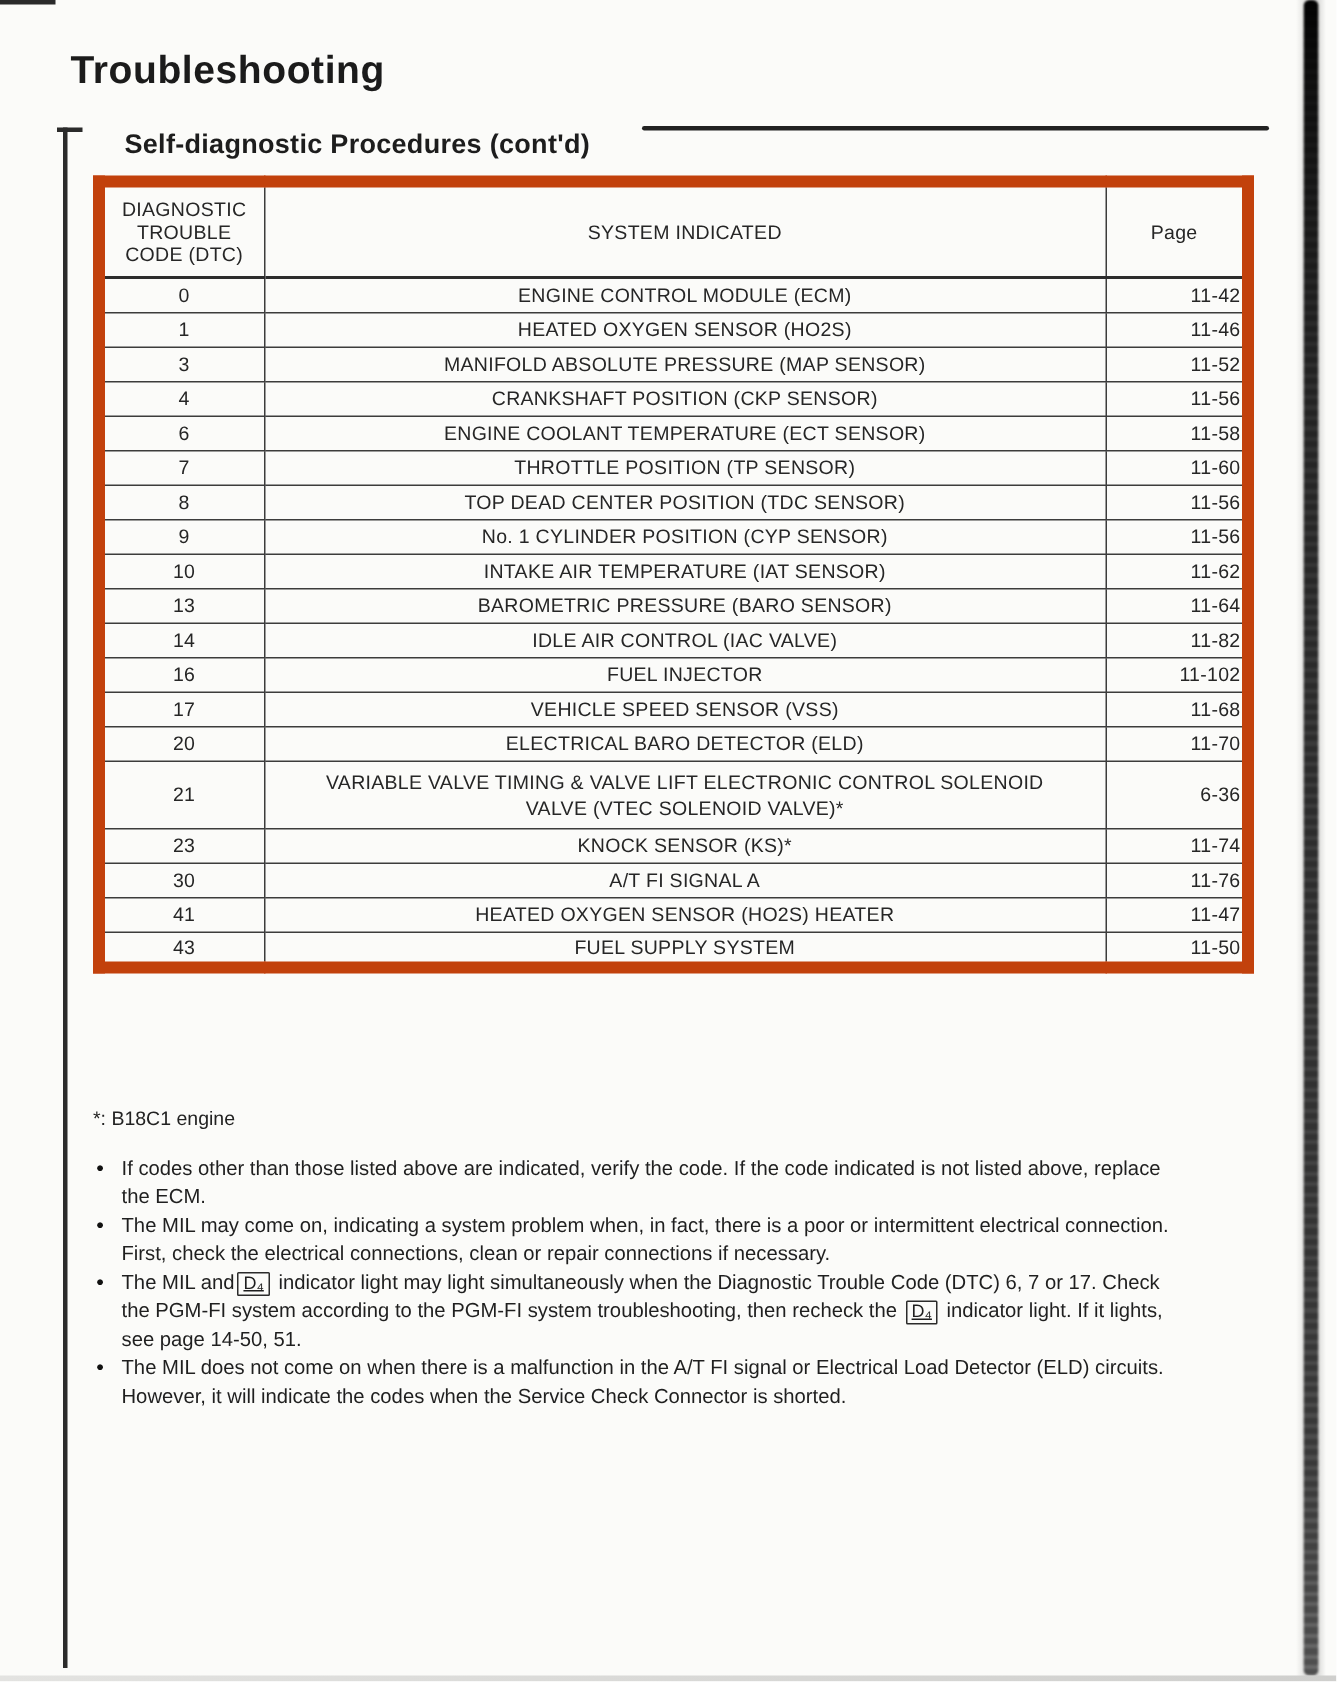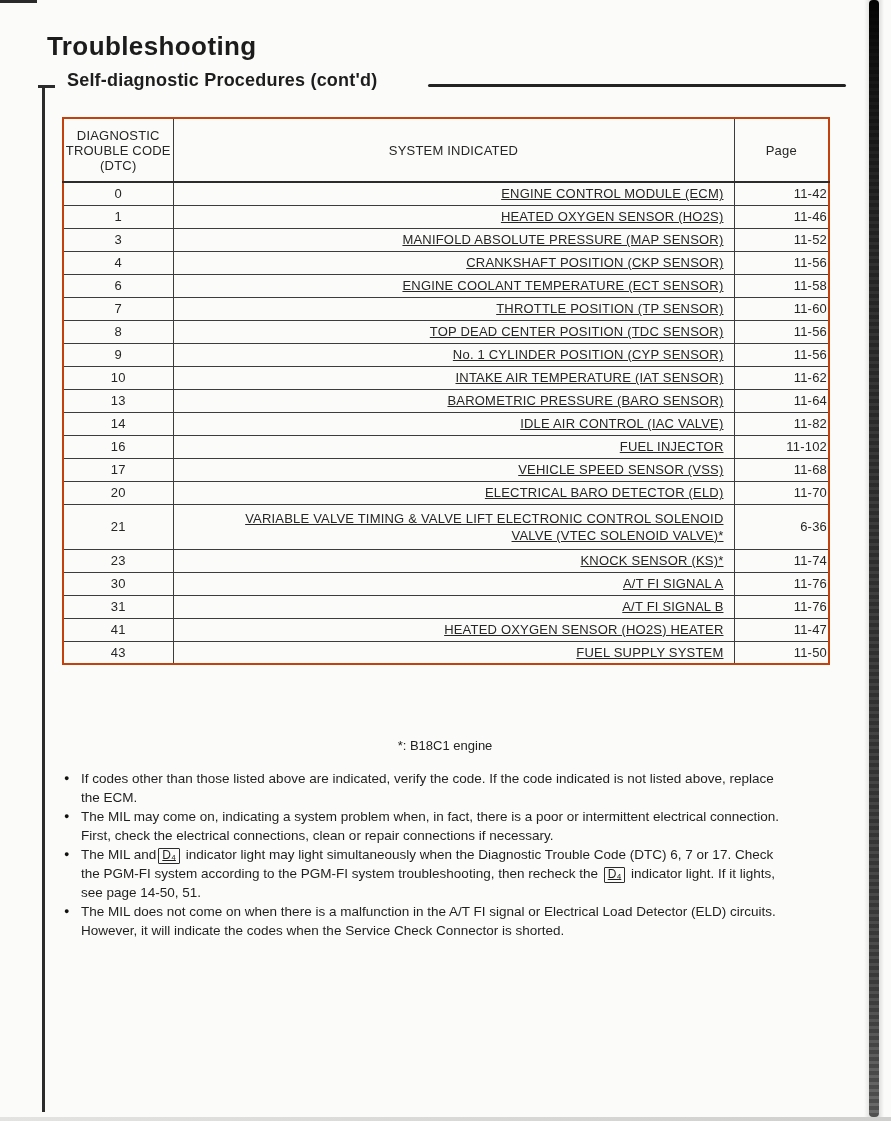--- a/index.html
+++ b/index.html
@@ -22,41 +22,41 @@
     filter:blur(.7px); border-radius:4px;
   }
   .bottom-edge { position:absolute; left:0; bottom:0; width:100%; height:4px;
     background:linear-gradient(90deg,#e3e3e1,#cfcfcd); }
 
   
   .title { position:absolute; left:47px; top:31px; margin:0;
     font-size:26px; font-weight:700; letter-spacing:.4px; color:#1b1b1b; }
   .bracket-dash { position:absolute; left:38px; top:85px; width:17px; height:3px; background:#2b2b2b; }
   .bracket-vline { position:absolute; left:42px; top:85px; width:3px; height:1027px; background:#2b2b2b; }
-  .section-title { position:absolute; left:67px; top:70px; margin:0;
+  .section-title { position:absolute; left:67px; top:70px; margin:16px;
     font-size:18px; font-weight:700; letter-spacing:.2px; color:#1d1d1d; }
   .section-rule { position:absolute; left:428px; top:84px; width:418px; height:3px;
     background:#222; border-radius:2px; }
 
   
   .dtc-table { position:absolute; left:62px; top:117px; width:766px;
     border-collapse:collapse; table-layout:fixed;
     font-size:13px; color:#262626; letter-spacing:.2px; }
   .dtc-table th, .dtc-table td { border:1.5px solid #3c3c3c; }
-  .dtc-table { border:2px solid #c2410c; }
+  .dtc-table { border:8px solid #c2410c; }
   .dtc-table thead tr { height:64px; }
   .dtc-table thead th { font-weight:400; text-align:center; border-bottom:2px solid #2c2c2c; }
   .dtc-table tbody tr { height:23px; }
   .dtc-table tbody tr.tall { height:45px; }
   .dtc-table .col-dtc  { text-align:center; }
-  .dtc-table .col-system { text-align:right; padding:1px 10px; white-space:pre-line; line-height:17px;text-decoration:underline; }
+  .dtc-table .col-system { text-align:center; padding:1px 10px; white-space:pre-line; line-height:17px; }
   .dtc-table .col-page { text-align:right; }
 
   .footnote { position:absolute; left:62px; top:738px; width:766px;
-    text-align:center; font-size:13px; color:#222; }
+    text-align:left; font-size:13px; color:#222; }
 
   
   .notes { position:absolute; left:64px; top:769px; width:776px;
     font-size:13.5px; line-height:19px; color:#1f1f1f; }
   .note { display:flex; }
   .note .dot { flex:0 0 17px; font-size:9px; line-height:19px; color:#111; }
   .note .txt { white-space:pre-line; }
   .d4 { display:inline-block; border:1.4px solid #2b2b2b; border-radius:1px;
     padding:0 3px 1px 3px; margin:0 2px; font-size:12px; line-height:13px; white-space:normal;text-decoration:underline; }
 </style>
@@ -168,25 +168,20 @@
           <td class="col-dtc">23</td>
           <td class="col-system">KNOCK SENSOR (KS)*</td>
           <td class="col-page">11-74</td>
         </tr>
         <tr>
           <td class="col-dtc">30</td>
           <td class="col-system">A/T FI SIGNAL A</td>
           <td class="col-page">11-76</td>
         </tr>
         <tr>
-          <td class="col-dtc">31</td>
-          <td class="col-system">A/T FI SIGNAL B</td>
-          <td class="col-page">11-76</td>
-        </tr>
-        <tr>
           <td class="col-dtc">41</td>
           <td class="col-system">HEATED OXYGEN SENSOR (HO2S) HEATER</td>
           <td class="col-page">11-47</td>
         </tr>
         <tr>
           <td class="col-dtc">43</td>
           <td class="col-system">FUEL SUPPLY SYSTEM</td>
           <td class="col-page">11-50</td>
         </tr>
       </tbody>

